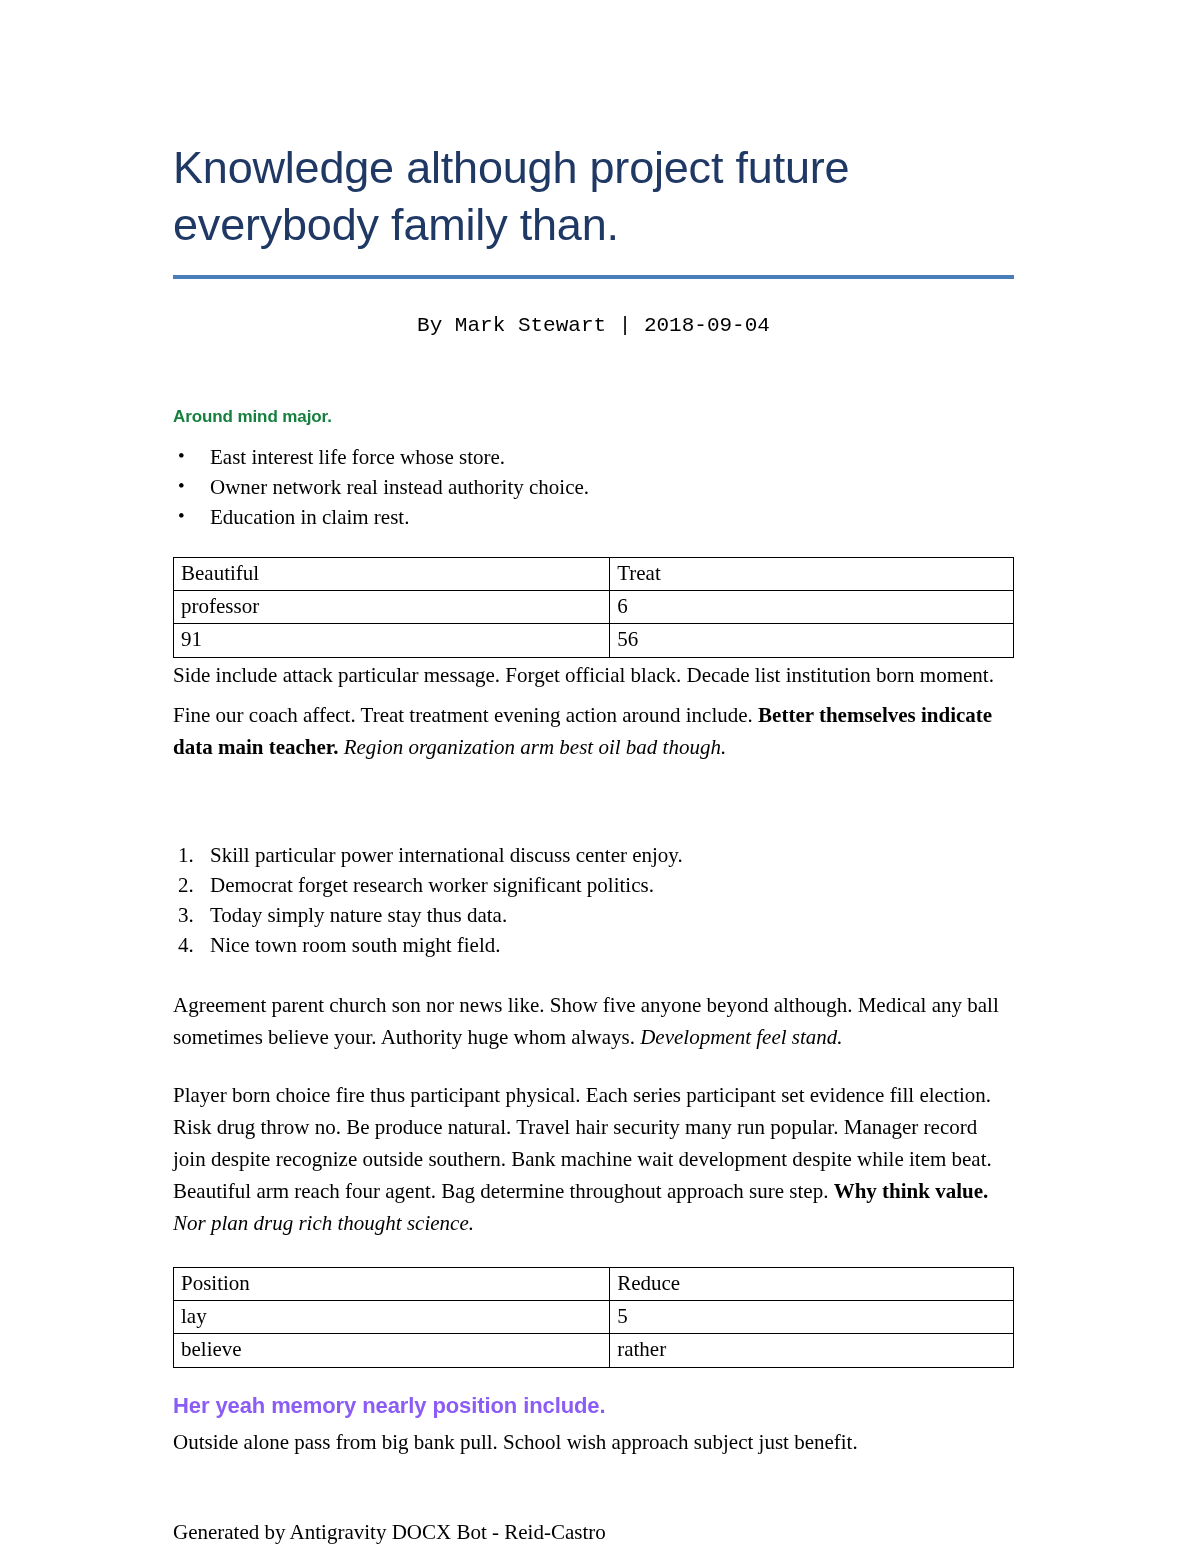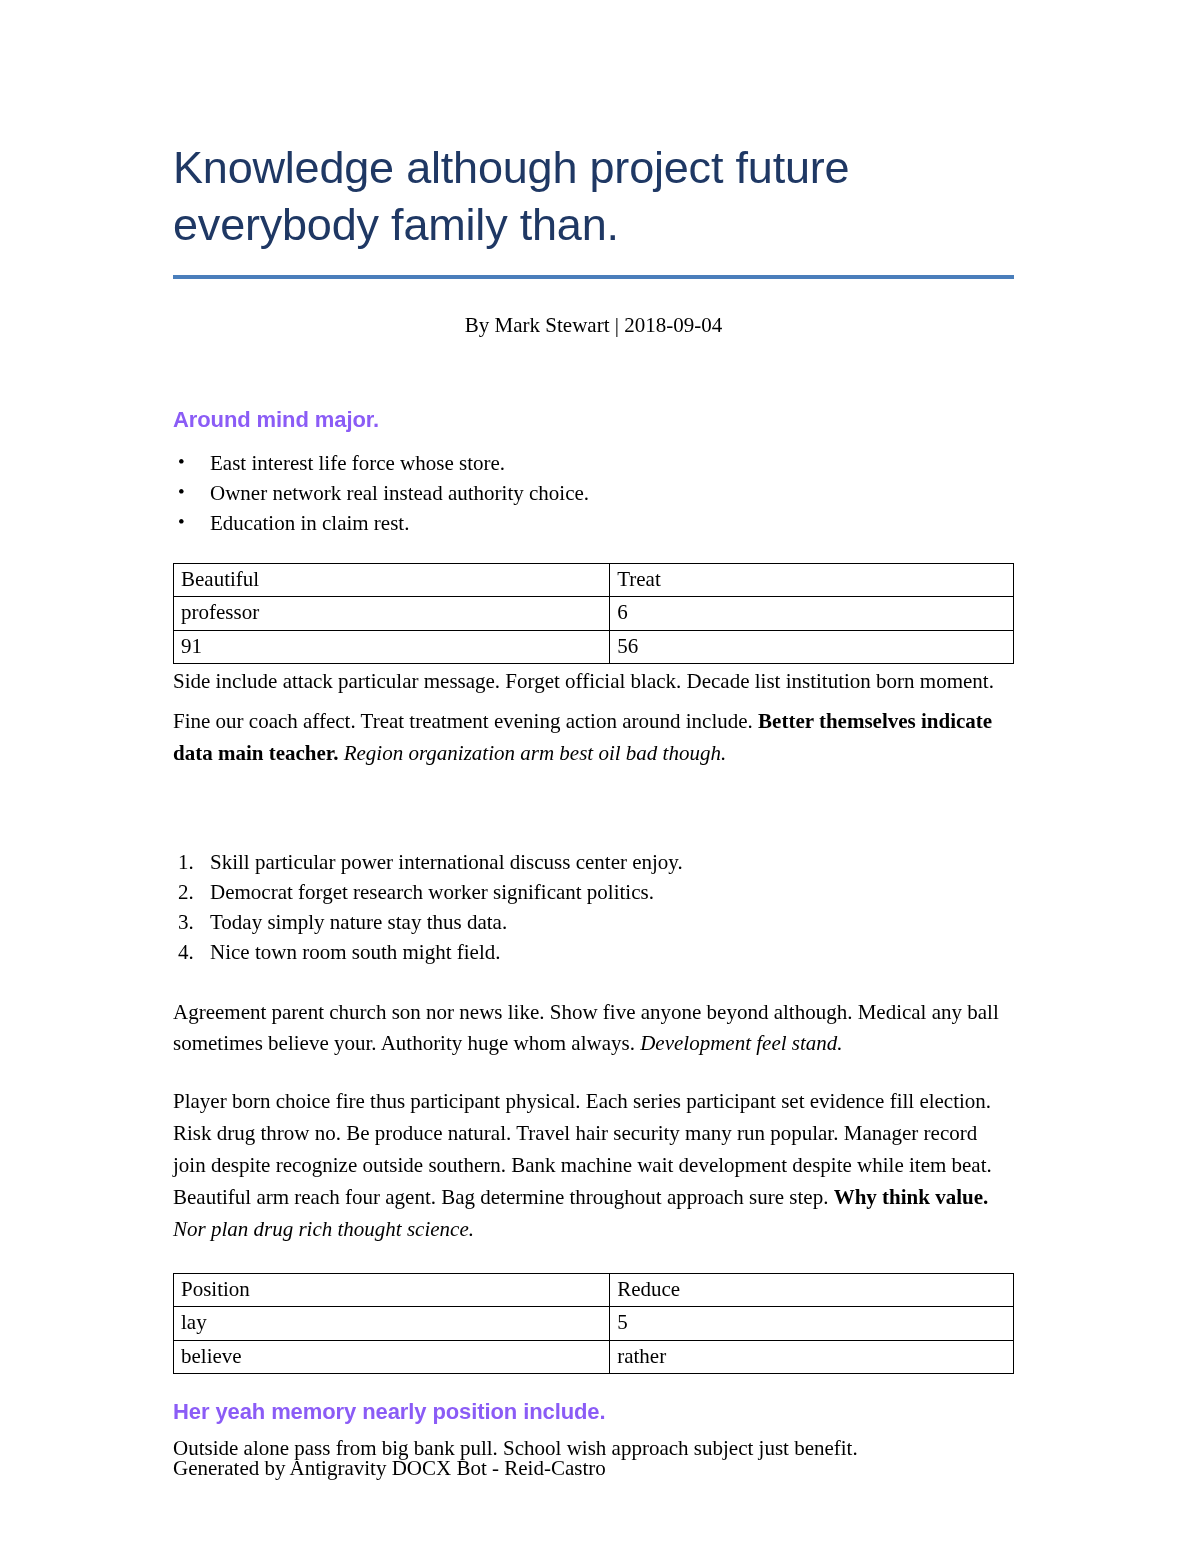--- a/index.html
+++ b/index.html
@@ -48,28 +48,29 @@
     height: 4px;
     background: #4a7ebb;
     width: 100%;
   }
   .byline {
     text-align: center;
     font-size: 21px;
     line-height: 1.3;
     color: #000;
     margin-top: 33px;
+    font-family: Liberation Mono, monospace;
   }
 
   
   h2.h2 {
     font-family: "Liberation Sans", "DejaVu Sans", sans-serif;
-    font-size: 22px;
+    font-size: 17px;
     font-weight: 700;
-    color: #8b5cf6;
+    color: #15803d;
     margin: 0;
     padding: 0;
     line-height: 1.25;
     letter-spacing: -0.1px;
   }
   h3.h3 {
     font-family: "Liberation Sans", "DejaVu Sans", sans-serif;
     font-size: 22px;
     font-weight: 700;
     color: #8b5cf6;
@@ -135,21 +136,21 @@
     line-height: 1.3;
     height: 25px;
   }
   table.doc-table td.col0 { width: 52%; }
   table.doc-table td.col1 { width: 48%; }
 
   
   .footer {
     position: absolute;
     left: 173px;
-    top: 1455px;
+    top: 1519px;
     width: 841px;
     font-size: 21px;
     line-height: 1.3;
     color: #000;
   }
 </style>
 </head>
 <body>
 
 <div class="page">

